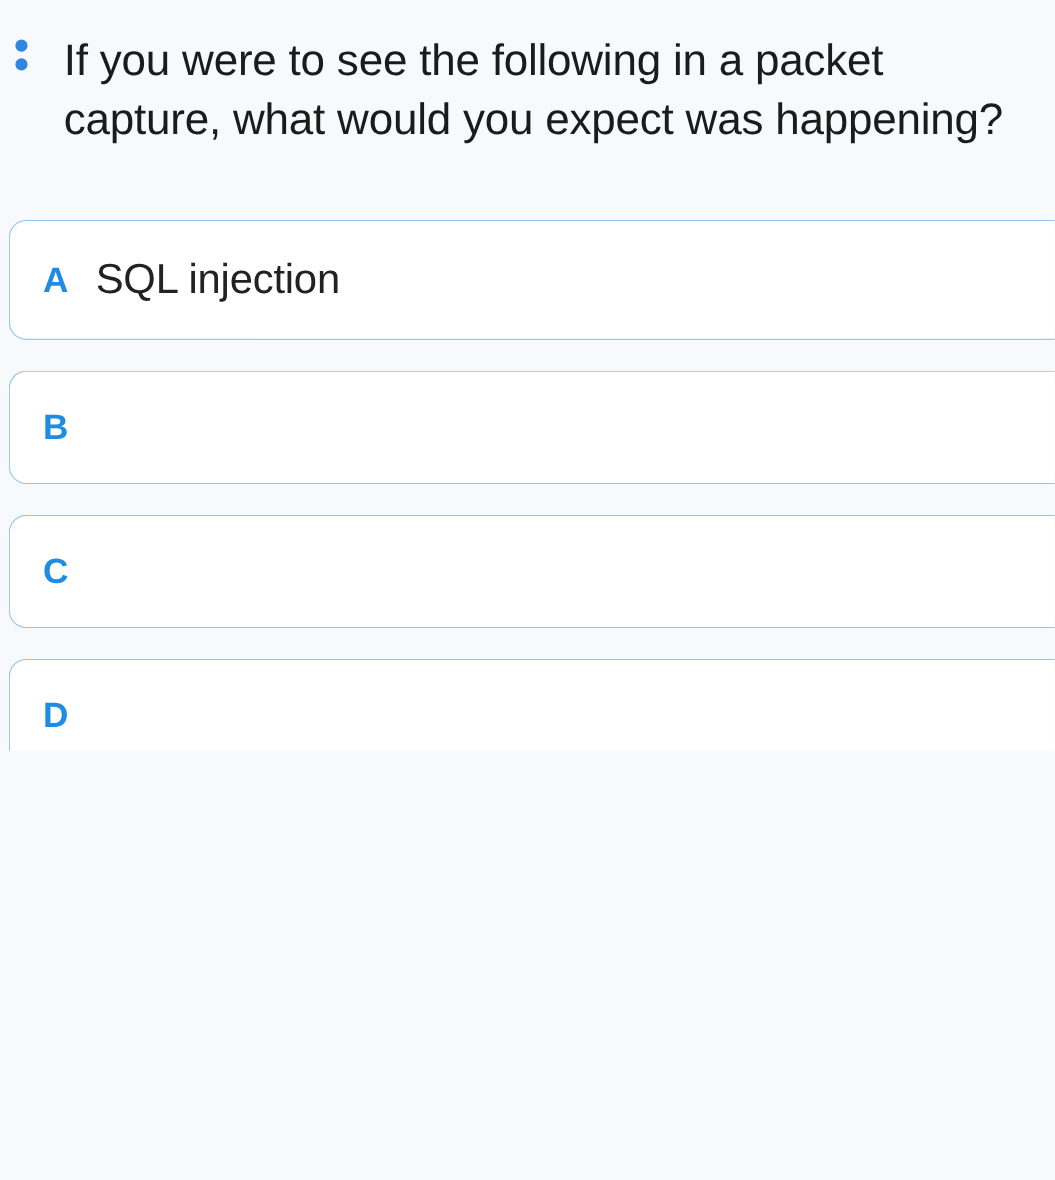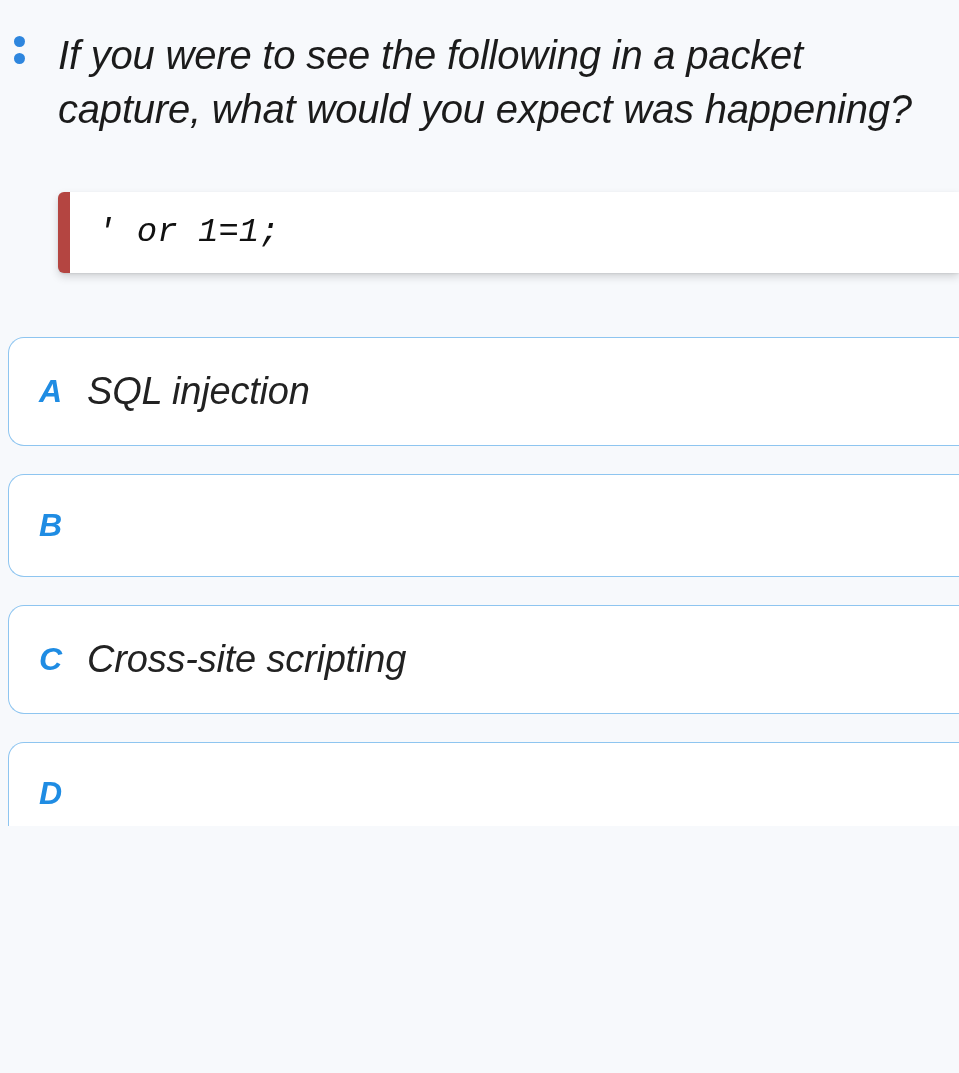--- a/index.html
+++ b/index.html
@@ -1,19 +1,18 @@
 <!DOCTYPE html>
 <html><head>
   <meta charset="utf-8">
   <style>
     * {
       margin: 0;
       padding: 0;
       box-sizing: border-box;
-      font-style: italic;
     }
     body {
       font-family: -apple-system, BlinkMacSystemFont, "Helvetica Neue", Helvetica, Arial, sans-serif;
       background: #f7f9fc;
       width: 959px;
       height: 1073px;
       overflow: hidden;
       color: #1a1a1a;
     }
     .container {
@@ -100,31 +99,29 @@
 <body>
 
 <div class="container">
   <div class="drag-dots">
     <div class="dot"></div>
     <div class="dot"></div>
   </div>
 
   <div class="question-text">If you were to see the following in a packet capture, what would you expect was happening?</div>
 
-  <div class="code-block">' or 1=1;</div>
 
   <div class="options">
     <div class="option">
       <span class="option-letter">A</span>
       <span class="option-text">SQL injection</span>
     </div>
     <div class="option">
       <span class="option-letter">B</span>
     </div>
     <div class="option">
       <span class="option-letter">C</span>
-      <span class="option-text">Cross-site scripting</span>
     </div>
     <div class="option">
       <span class="option-letter">D</span>
     </div>
   </div>
 </div>
 
 </body></html>

